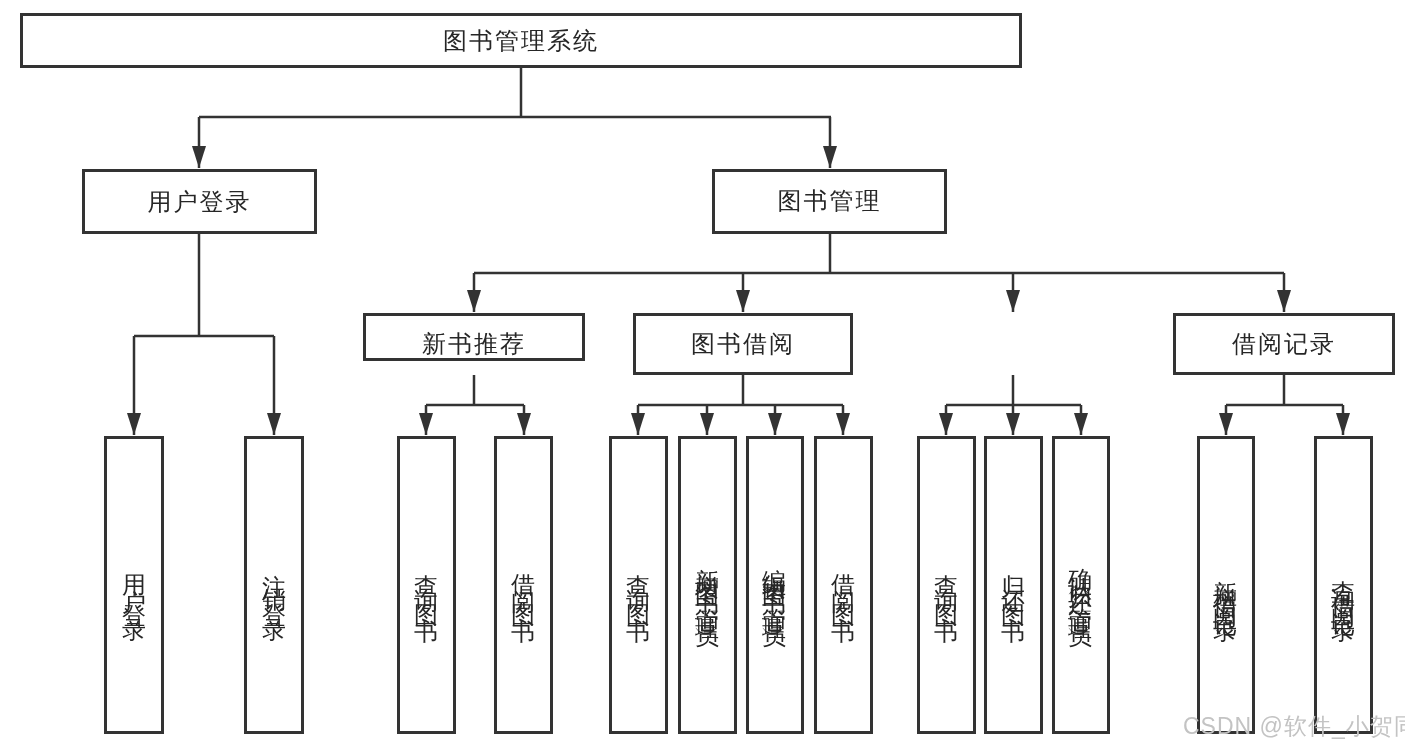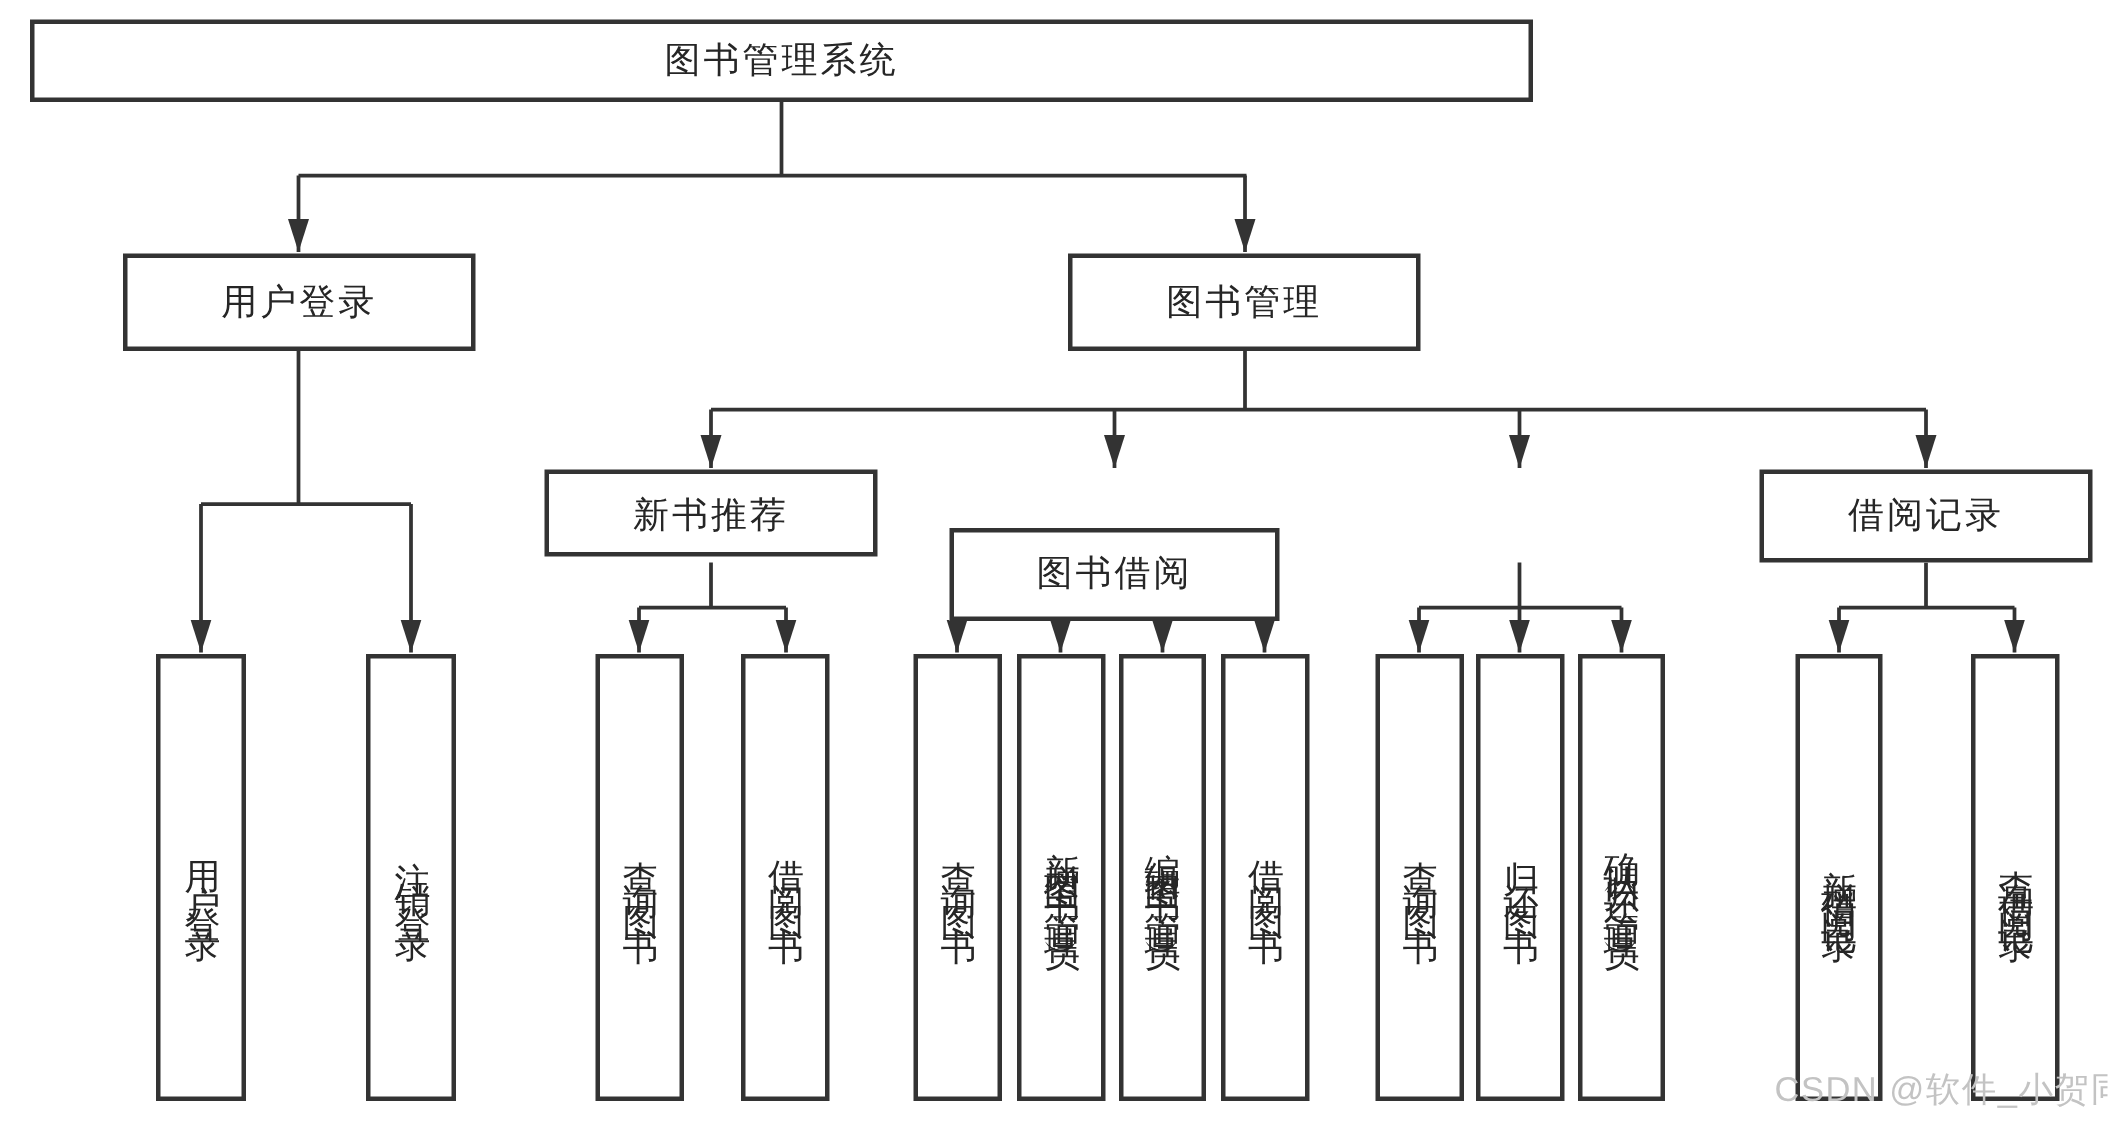--- a/index.html
+++ b/index.html
@@ -101,24 +101,24 @@
       <line x1="1284" y1="375" x2="1284" y2="405"></line>
       <line x1="1226" y1="405" x2="1343" y2="405"></line>
       <line x1="1226" y1="405" x2="1226" y2="435" marker-end="url(#ah)"></line>
       <line x1="1343" y1="405" x2="1343" y2="435" marker-end="url(#ah)"></line>
     </g>
   </svg>
 
   <div class="hbox" style="left:20px;top:13px;width:1002px;height:55px;line-height:49px;">图书管理系统</div>
 
   <div class="hbox" style="left:82px;top:169px;width:235px;height:65px;line-height:59px;">用户登录</div>
-  <div class="hbox" style="left:712px;top:169px;width:235px;height:65px;line-height:59px;">图书管理</div>
+  <div class="hbox" style="left:712px;top:169px;width:235px;height:65px;line-height:59px;font-family:Liberation Serif, serif;">图书管理</div>
 
-  <div class="hbox" style="left:363px;top:313px;width:222px;height:58px;line-height:56px;">新书推荐</div>
-  <div class="hbox" style="left:633px;top:313px;width:220px;height:62px;line-height:56px;margin-top:39px;">图书借阅</div>
+  <div class="hbox" style="left:363px;top:313px;width:222px;height:48px;line-height:56px;">新书推荐</div>
+  <div class="hbox" style="left:633px;top:313px;width:220px;height:62px;line-height:56px;">图书借阅</div>
   <div class="hbox" style="left:1173px;top:313px;width:222px;height:62px;line-height:56px;">借阅记录</div>
 
   <div class="vbox short" style="left:104px;">用户登录</div>
   <div class="vbox short" style="left:244px;">注销登录</div>
 
   <div class="vbox short" style="left:397px;width:59px;">查询图书</div>
   <div class="vbox short" style="left:494px;width:59px;">借阅图书</div>
 
   <div class="vbox short" style="left:609px;width:59px;">查询图书</div>
   <div class="vbox" style="left:678px;width:59px;">新增图书（管理员）</div>

